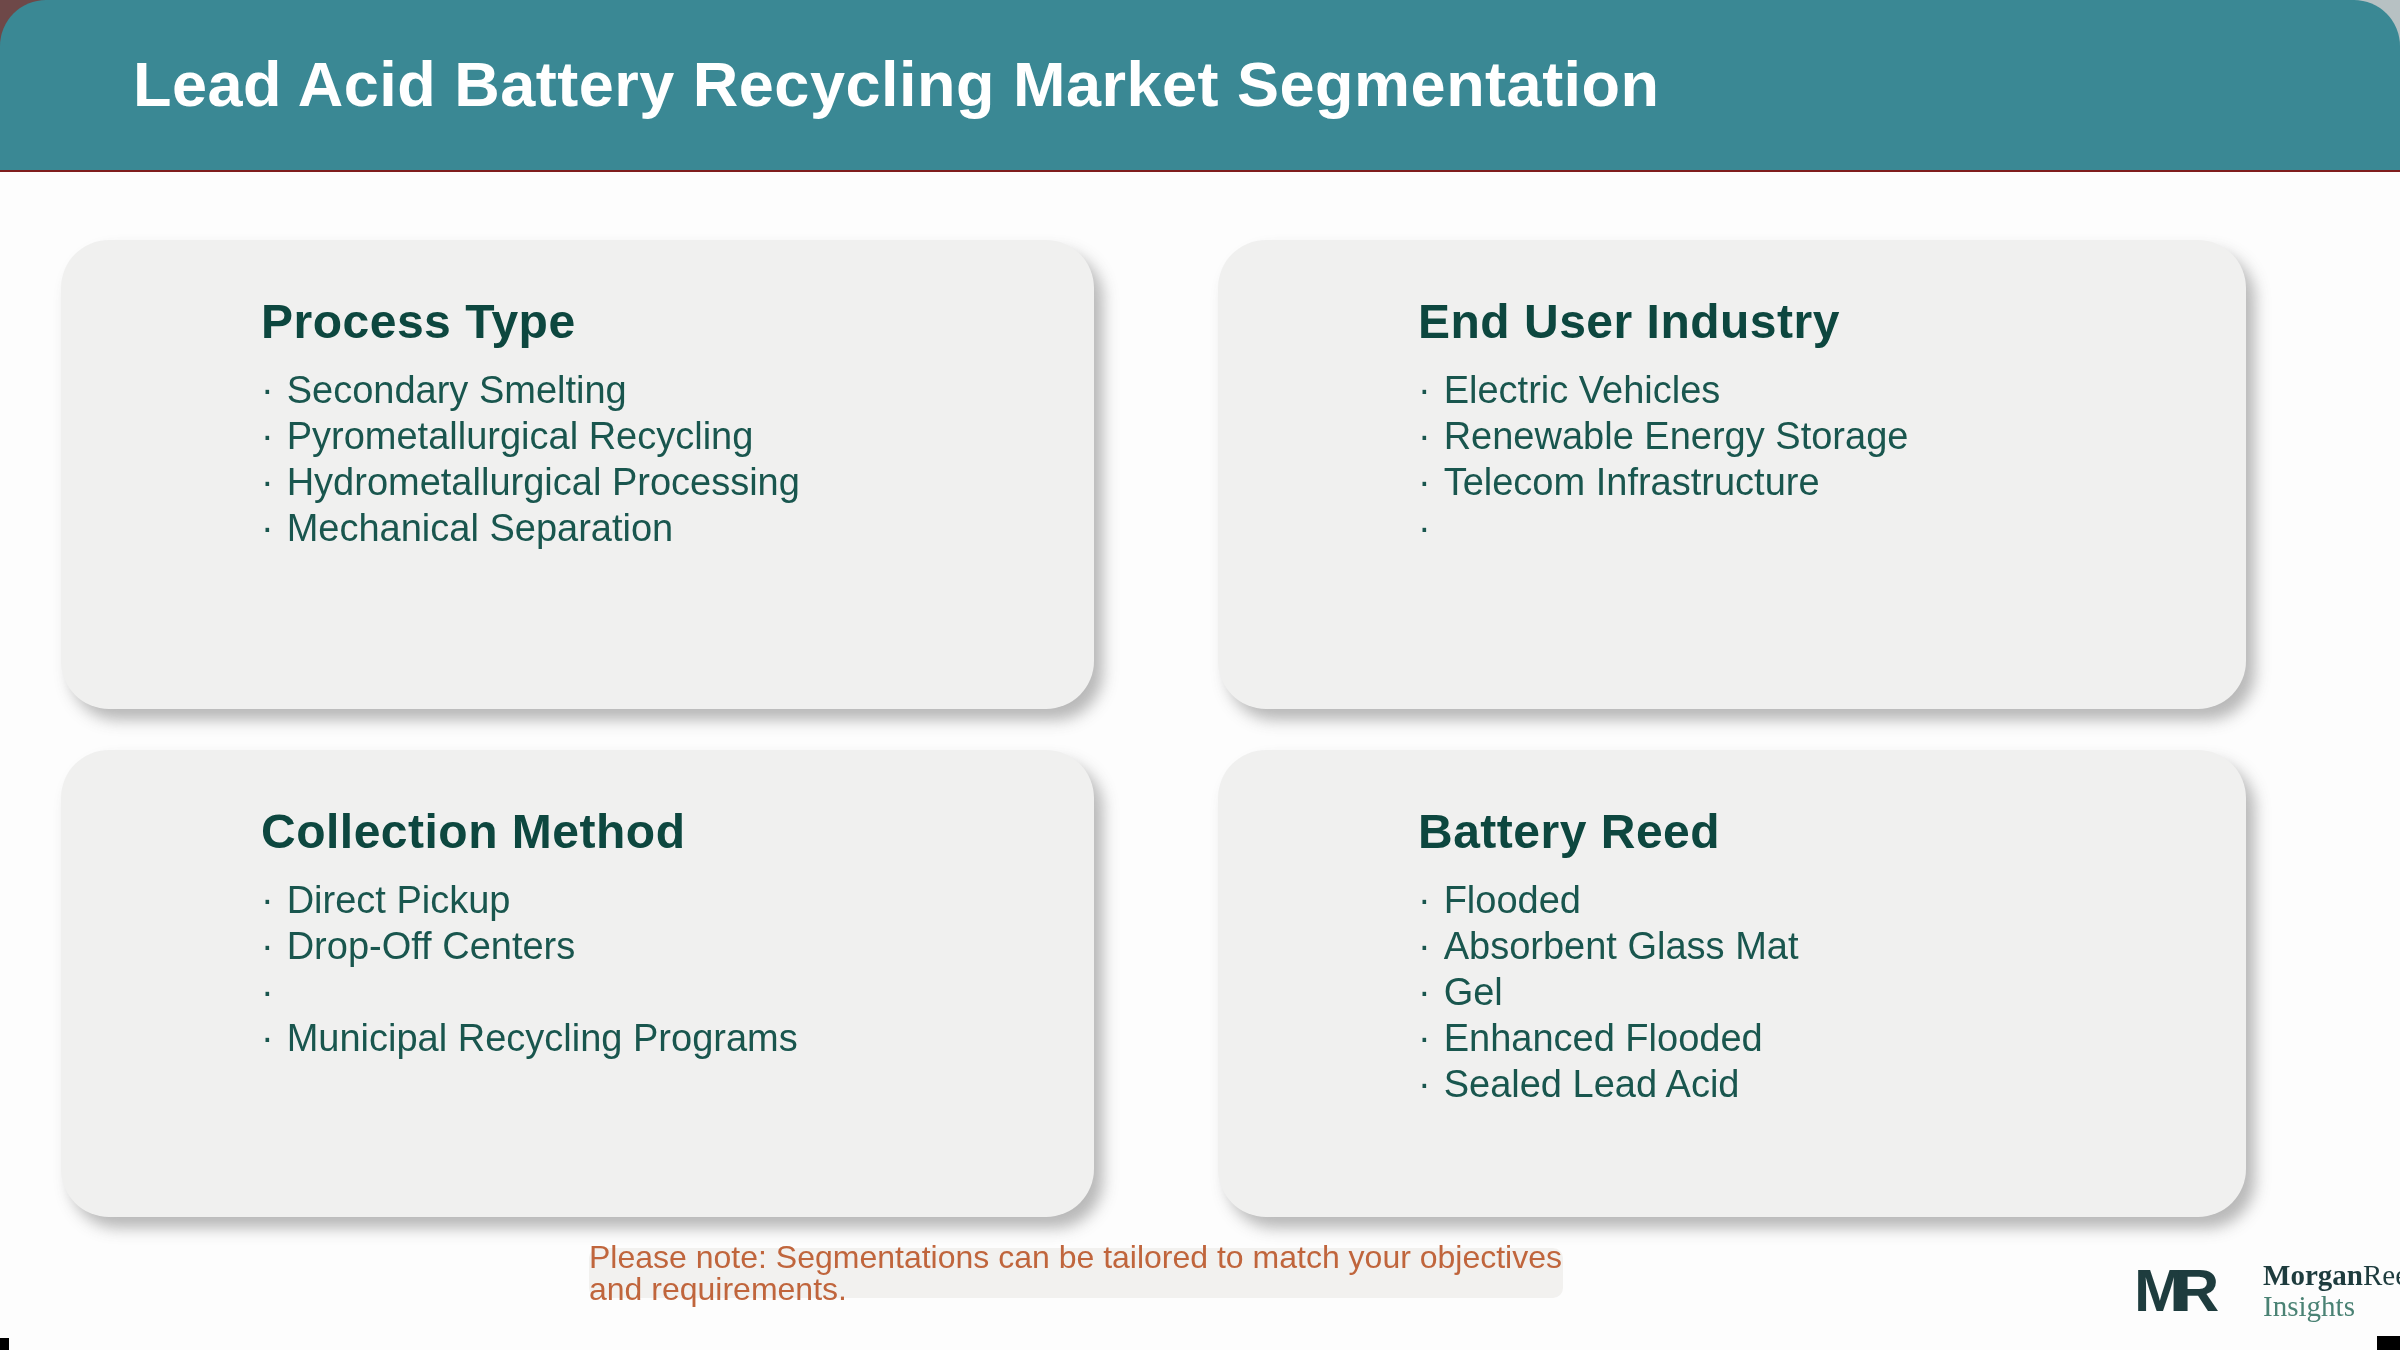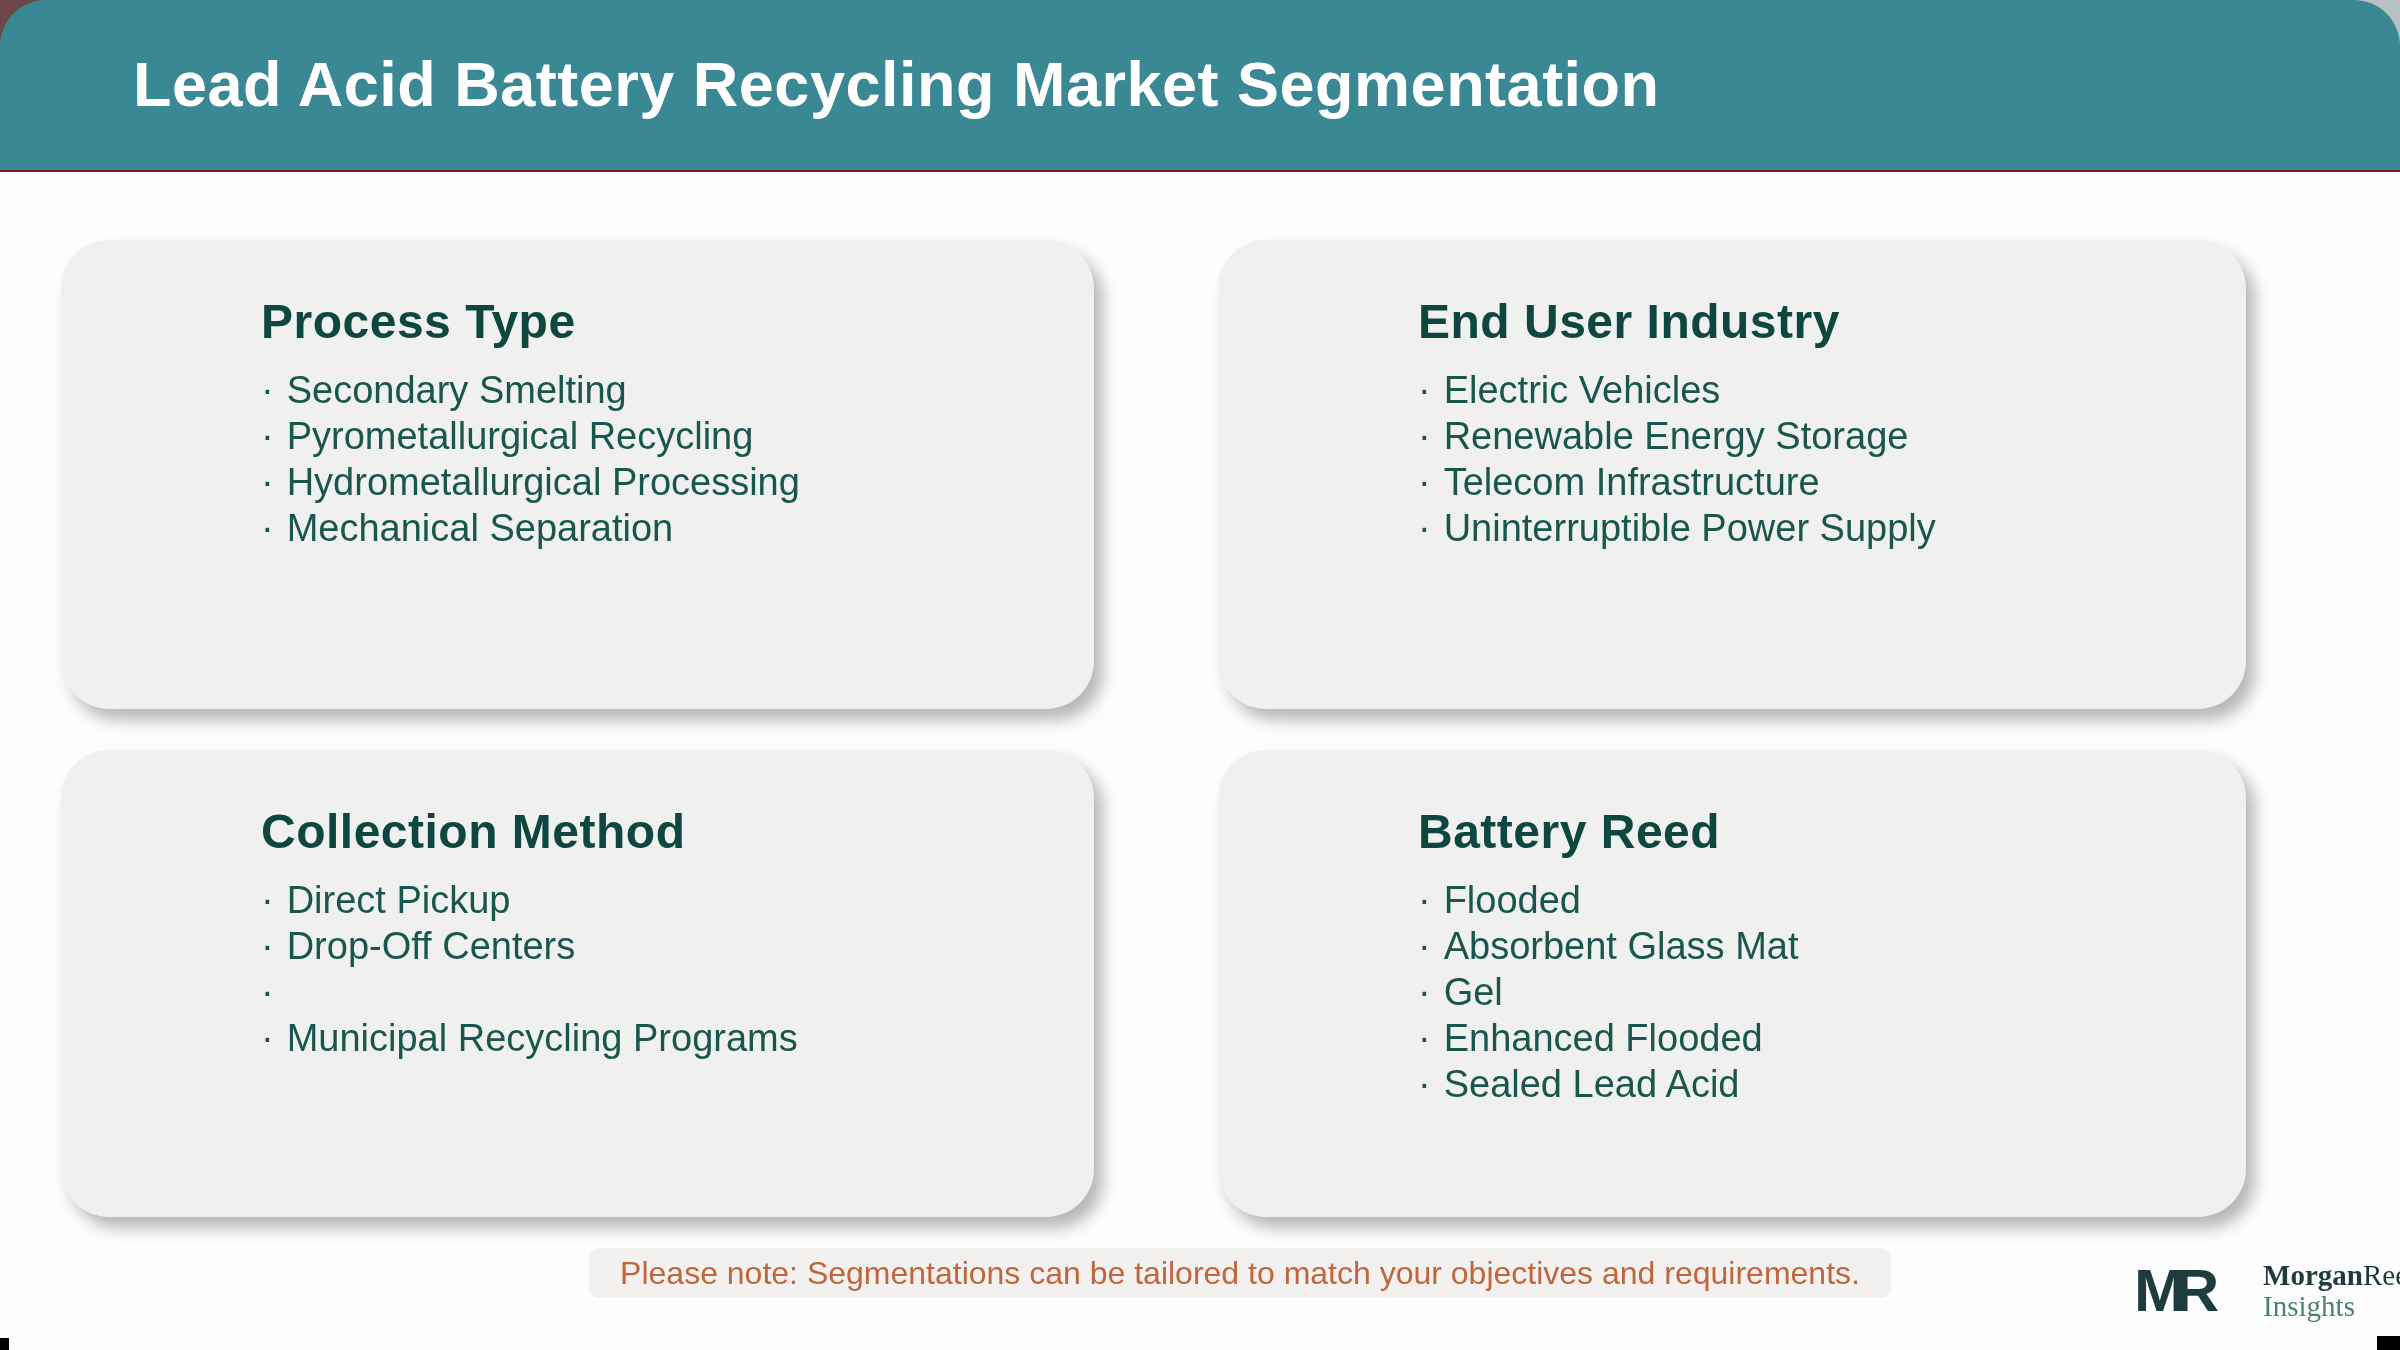--- a/index.html
+++ b/index.html
@@ -54,21 +54,21 @@
   }
   .card ul{list-style:none;}
   .card li{
     display:flex;align-items:baseline;gap:13px;
     color:var(--card-item,#19564E);
     font-size:38px;line-height:46px;
   }
   .card li .dot{flex:0 0 auto;}
 
   .note{
-    position:absolute;left:589px;top:1248px;width:1302px;height:50px;
+    position:absolute;left:589px;top:1248px;width:974px;height:50px;
     background:var(--note-bg,#F2F1EF);
     border-radius:10px;
     display:flex;align-items:center;justify-content:center;
   }
   .note span{color:var(--note-text,#C0653C);font-size:32px;line-height:1;}
 
   .source{
     position:absolute;left:0;top:1305px;width:2312px;text-align:center;
     color:var(--source-text,#8D8D8D);font-size:30px;
   }
@@ -141,21 +141,20 @@
         <li>
           <span class="dot">·</span>
           <span>Renewable Energy Storage</span>
         </li>
         <li>
           <span class="dot">·</span>
           <span>Telecom Infrastructure</span>
         </li>
         <li>
           <span class="dot">·</span>
-          <span>Uninterruptible Power Supply</span>
         </li>
       </ul>
   </section>
 
   <section class="card card-3">
     <h2>Collection Method</h2>
     <ul>
         <li>
           <span class="dot">·</span>
           <span>Direct Pickup</span>

